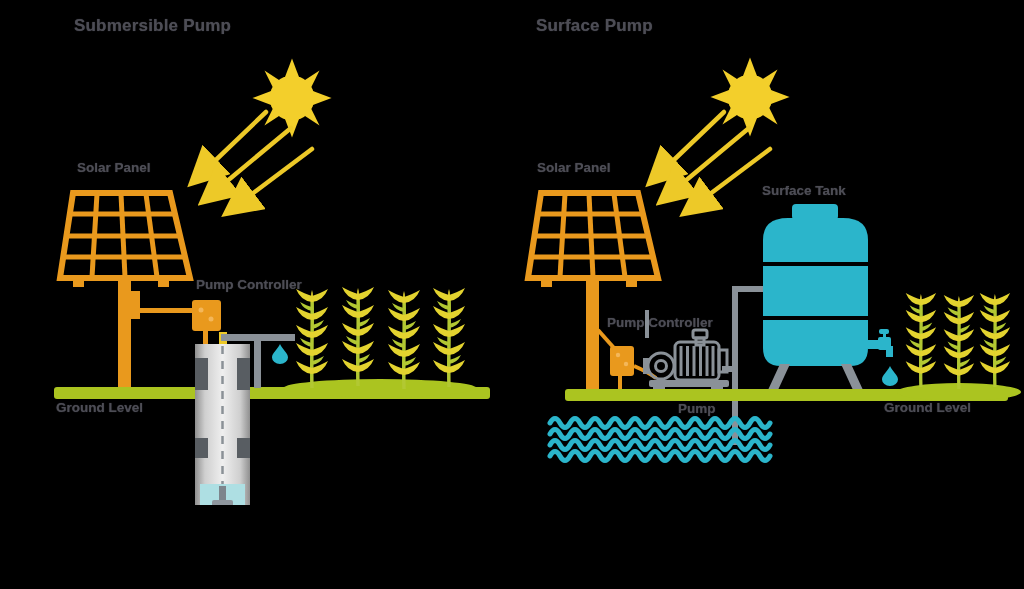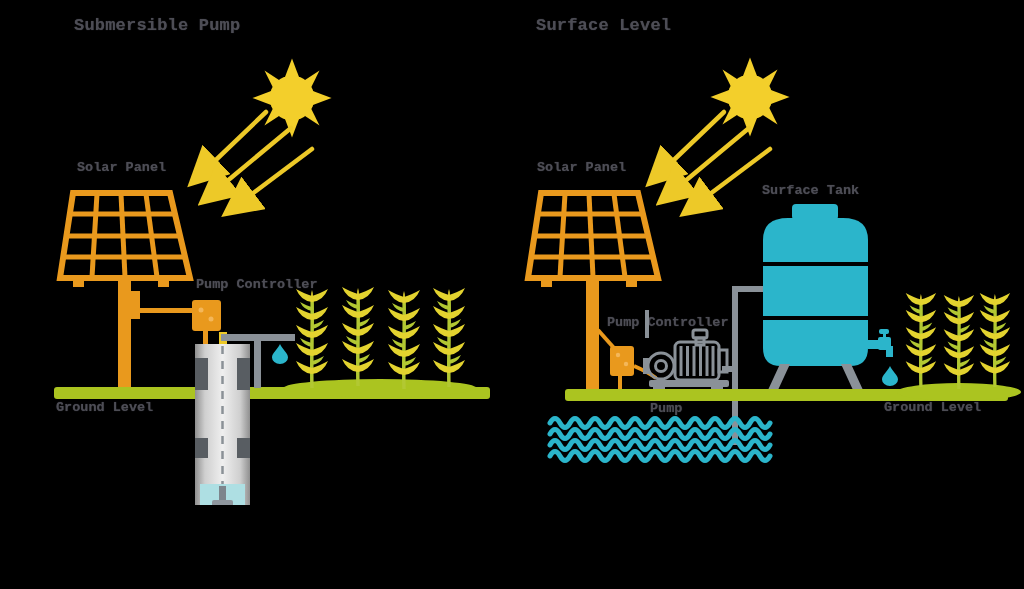--- a/index.html
+++ b/index.html
@@ -1,17 +1,17 @@
 <!DOCTYPE html>
 <html style="--background: #000000; --orange: #E9991D; --orange-light: #F4B75A; --sun-yellow: #F3CF2B; --arrow-yellow: #EDC928; --teal: #2BB5CB; --water-blue: #AEDFE3; --ground-green: #ABC420; --crop-yellow: #E3D32F; --crop-green: #B2C832; --pipe-gray: #8A9198; --well-dark: #585D62; --pump-gray: #8F979E; --text-gray: #4D4D55;"><head>
 <meta charset="utf-8">
 <style>
   html,body{margin:0;padding:0;background:#000;}
   .canvas{position:relative;width:1024px;height:505px;background:var(--background,#000);
-          font-family:Liberation Mono, monospace;overflow:hidden;}
+          font-family:Liberation Sans, sans-serif;overflow:hidden;}
   .abs{position:absolute;}
   .title{font-size:17px;font-weight:700;color:var(--text-gray,#4d4d55);letter-spacing:.2px;
          text-shadow:0 0 1px rgba(70,70,80,.9);}
   .lbl{font-size:13.5px;font-weight:700;color:var(--text-gray,#4d4d55);
        text-shadow:0 0 1px rgba(70,70,80,.85);white-space:nowrap;}
   .lbl.dim{opacity:.8;}
   .ground{position:absolute;height:12px;border-radius:3px;background:var(--ground-green,#abc420);}
   svg{display:block;overflow:visible;}
 </style>
 </head>
@@ -142,21 +142,21 @@
     </g>
     <rect x="17" y="214" width="35" height="9" fill="#3e4a4e"></rect>
   </svg>
 
   <svg class="abs" style="left:272px;top:344px;" width="16" height="20" viewBox="0 0 16 20">
     <path d="M8,0 C5.5,5.5 0,9 0,13.5 a8,6.5 0 0,0 16,0 C16,9 10.5,5.5 8,0 Z" style="fill:var(--teal,#2bb5cb)"></path>
   </svg>
 
   <div class="abs lbl dim" style="left:246px;top:528px;">We.</div>
 
-  <div class="abs title" style="left:536px;top:16px;">Surface Level</div>
+  <div class="abs title" style="left:536px;top:16px;">Surface Pump</div>
 
   <svg class="abs" style="left:707px;top:54px;" width="86" height="86" viewBox="0 0 100 100">
     <g style="fill:var(--sun-yellow,#f3cf2b)">
       <polygon points="50,4 41,28 59,28"></polygon>
       <polygon points="82,18 62,31 71,40"></polygon>
       <polygon points="96,50 72,41 72,59"></polygon>
       <polygon points="82,82 71,60 62,69"></polygon>
       <polygon points="50,96 59,72 41,72"></polygon>
       <polygon points="18,82 38,69 29,60"></polygon>
       <polygon points="4,50 28,59 28,41"></polygon>
@@ -252,21 +252,21 @@
     </g>
     <g style="fill:var(--pipe-gray,#8a9198)">
       <rect x="0" y="50" width="6" height="16"></rect>
       <rect x="6" y="72" width="80" height="7" rx="2"></rect>
       <rect x="10" y="79" width="12" height="4"></rect>
       <rect x="68" y="79" width="12" height="4"></rect>
     </g>
   </svg>
 
   <div class="ground" style="left:565px;top:389px;width:443px;"></div>
-  <div class="abs lbl" style="left:650px;top:401px;">Pump</div>
+  <div class="abs lbl" style="left:678px;top:401px;">Pump</div>
   <div class="abs lbl" style="left:884px;top:400px;">Ground Level</div>
 
   <svg class="abs" style="left:548px;top:414px;" width="230" height="52">
     <g fill="none" style="stroke:var(--teal,#2bb5cb)" stroke-width="5" stroke-linecap="round">
       <path d="M2,9 q5,-9 10,0 q5,9 10,0 q5,-9 10,0 q5,9 10,0 q5,-9 10,0 q5,9 10,0 q5,-9 10,0 q5,9 10,0 q5,-9 10,0 q5,9 10,0 q5,-9 10,0 q5,9 10,0 q5,-9 10,0 q5,9 10,0 q5,-9 10,0 q5,9 10,0 q5,-9 10,0 q5,9 10,0 q5,-9 10,0 q5,9 10,0 q5,-9 10,0 q5,9 10,0"></path>
       <path d="M2,20 q5,-9 10,0 q5,9 10,0 q5,-9 10,0 q5,9 10,0 q5,-9 10,0 q5,9 10,0 q5,-9 10,0 q5,9 10,0 q5,-9 10,0 q5,9 10,0 q5,-9 10,0 q5,9 10,0 q5,-9 10,0 q5,9 10,0 q5,-9 10,0 q5,9 10,0 q5,-9 10,0 q5,9 10,0 q5,-9 10,0 q5,9 10,0 q5,-9 10,0 q5,9 10,0"></path>
       <path d="M2,31 q5,-9 10,0 q5,9 10,0 q5,-9 10,0 q5,9 10,0 q5,-9 10,0 q5,9 10,0 q5,-9 10,0 q5,9 10,0 q5,-9 10,0 q5,9 10,0 q5,-9 10,0 q5,9 10,0 q5,-9 10,0 q5,9 10,0 q5,-9 10,0 q5,9 10,0 q5,-9 10,0 q5,9 10,0 q5,-9 10,0 q5,9 10,0 q5,-9 10,0 q5,9 10,0"></path>
       <path d="M2,42 q5,-9 10,0 q5,9 10,0 q5,-9 10,0 q5,9 10,0 q5,-9 10,0 q5,9 10,0 q5,-9 10,0 q5,9 10,0 q5,-9 10,0 q5,9 10,0 q5,-9 10,0 q5,9 10,0 q5,-9 10,0 q5,9 10,0 q5,-9 10,0 q5,9 10,0 q5,-9 10,0 q5,9 10,0 q5,-9 10,0 q5,9 10,0 q5,-9 10,0 q5,9 10,0"></path>
     </g>
   </svg>

